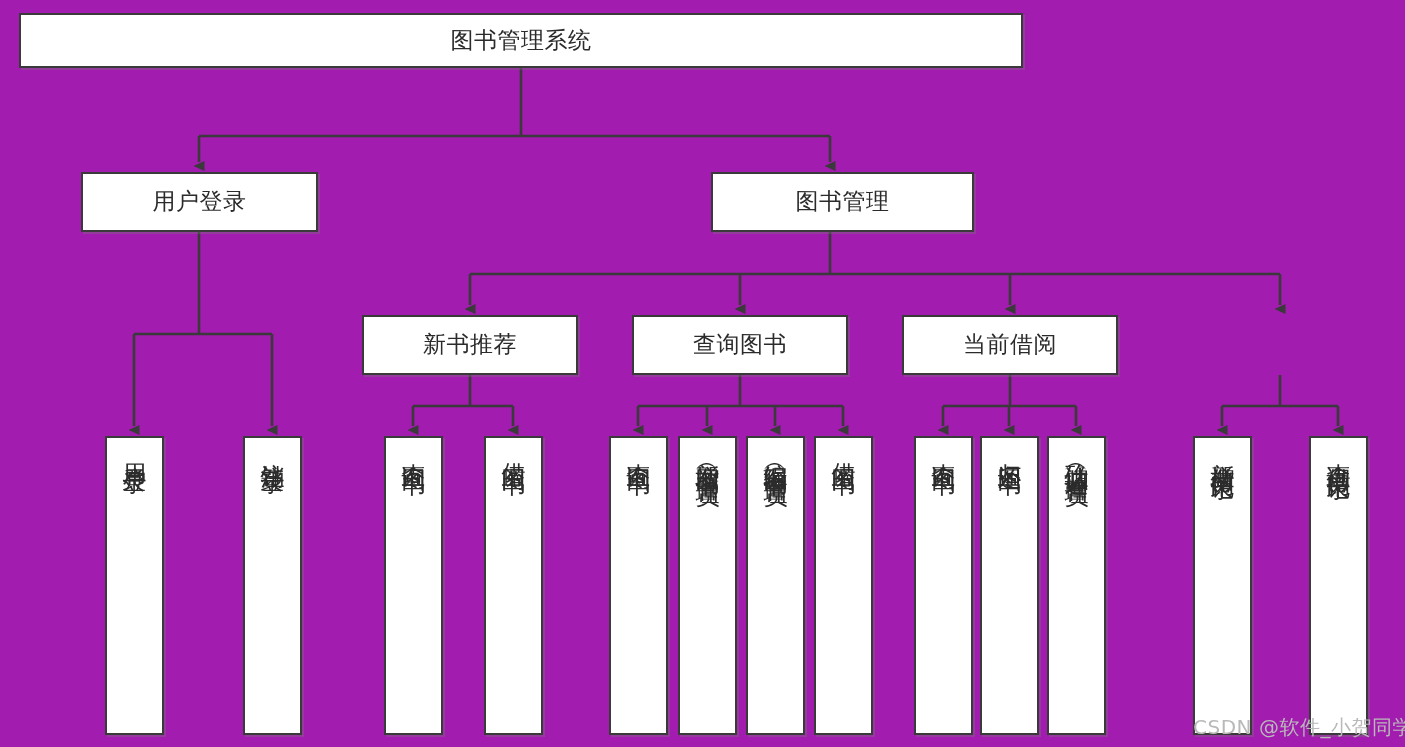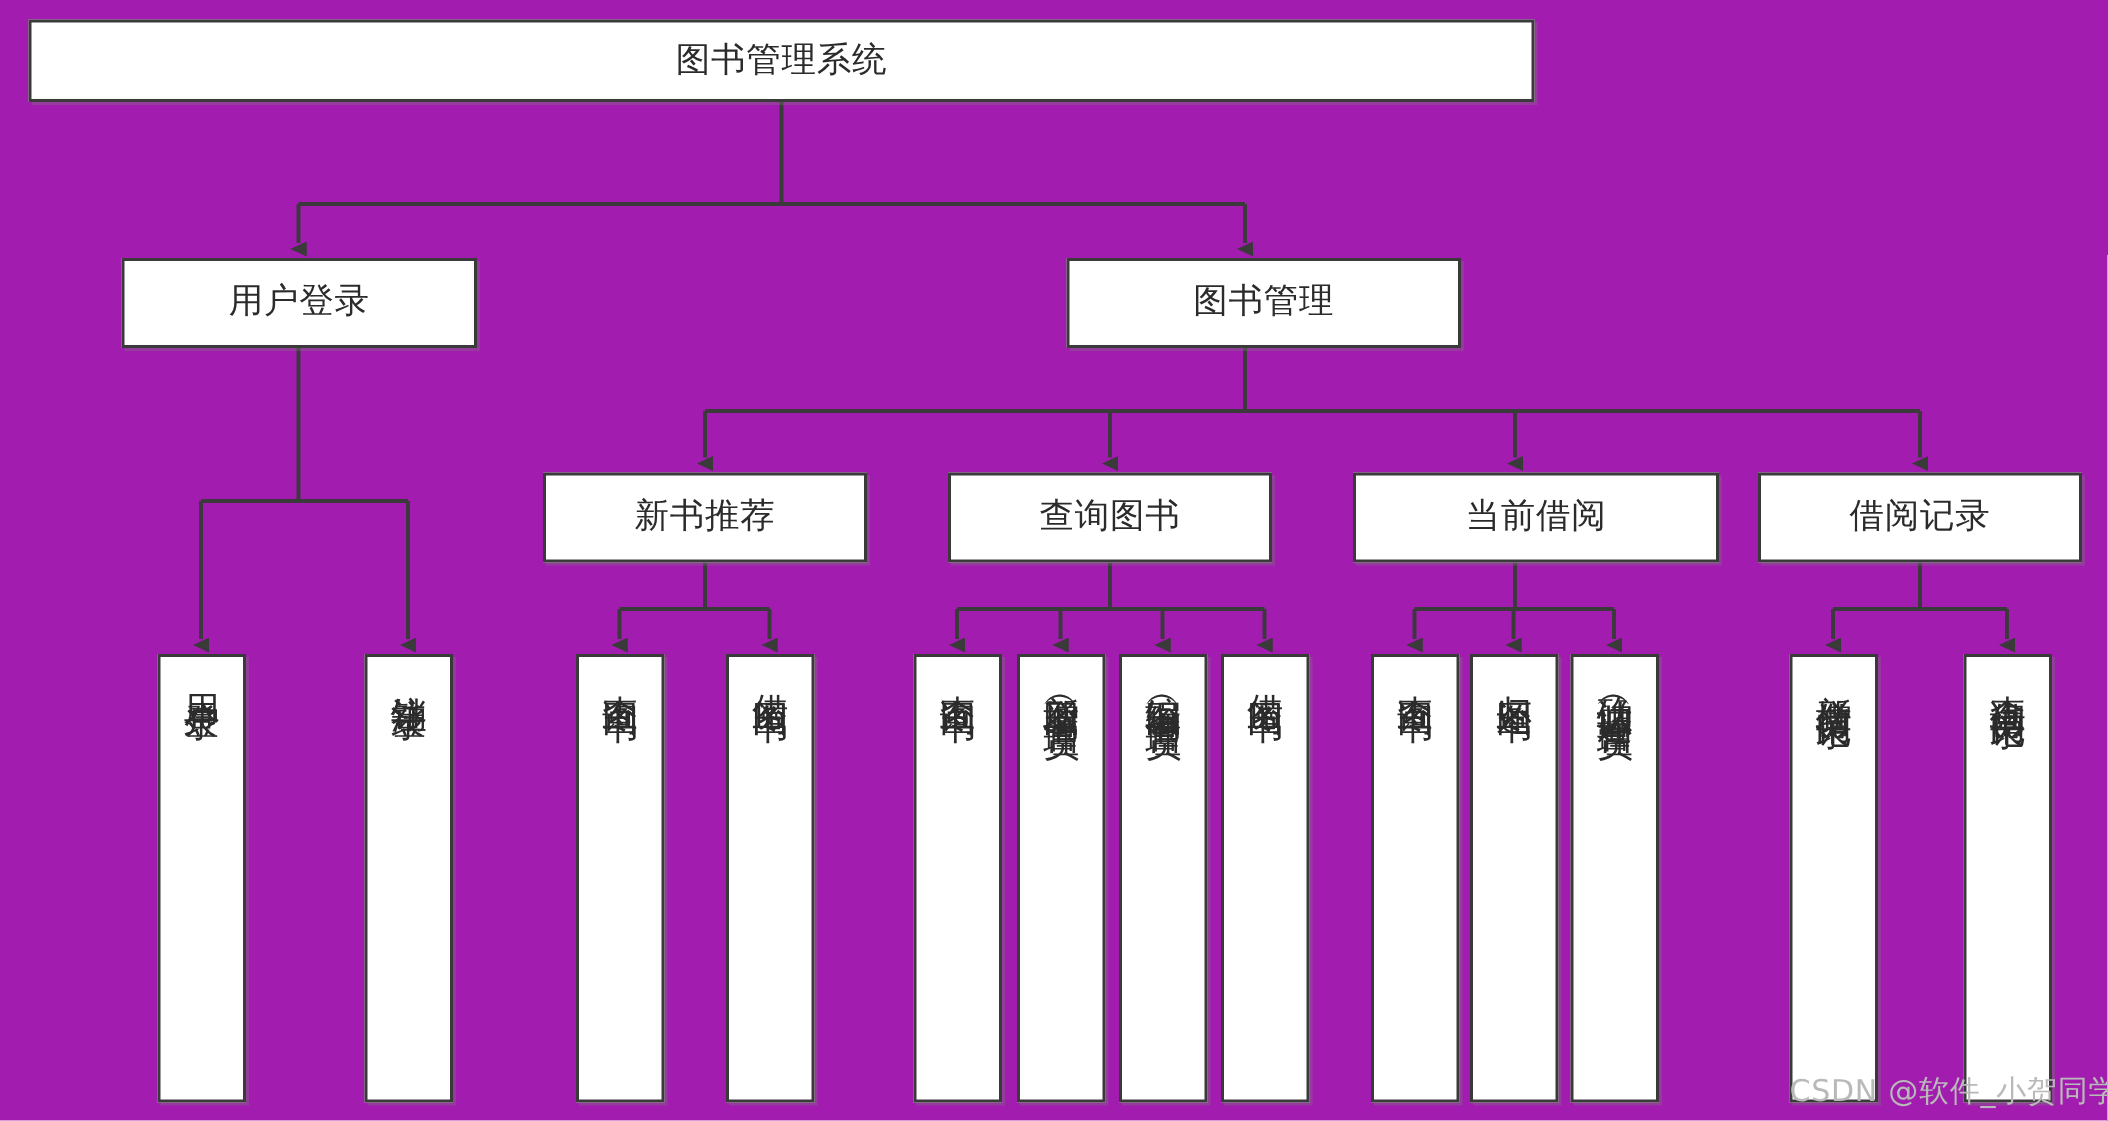--- a/index.html
+++ b/index.html
@@ -142,27 +142,24 @@
   </div>
 
   <div class="node h" style="left:362px; top:315px; width:216px; height:60px;">
     <span class="label">新书推荐</span>
   </div>
 
   <div class="node h" style="left:632px; top:315px; width:216px; height:60px;">
     <span class="label">查询图书</span>
   </div>
 
-  <div class="node h" style="left:902px; top:315px; width:244px; height:60px;">
+  <div class="node h" style="left:902px; top:315px; width:216px; height:60px;">
     <span class="label">当前借阅</span>
   </div>
 
-  <div class="node h" style="left:1172px; top:315px; width:216px; height:60px;">
-    <span class="label">借阅记录</span>
-  </div>
 
   <div class="node v" style="left:105px; top:436px; width:59px; height:299px;">
     <span class="label">用户登录</span>
   </div>
   <div class="node v" style="left:243px; top:436px; width:59px; height:299px;">
     <span class="label">注销登录</span>
   </div>
 
   <div class="node v" style="left:384px; top:436px; width:59px; height:299px;">
     <span class="label">查询图书</span>

